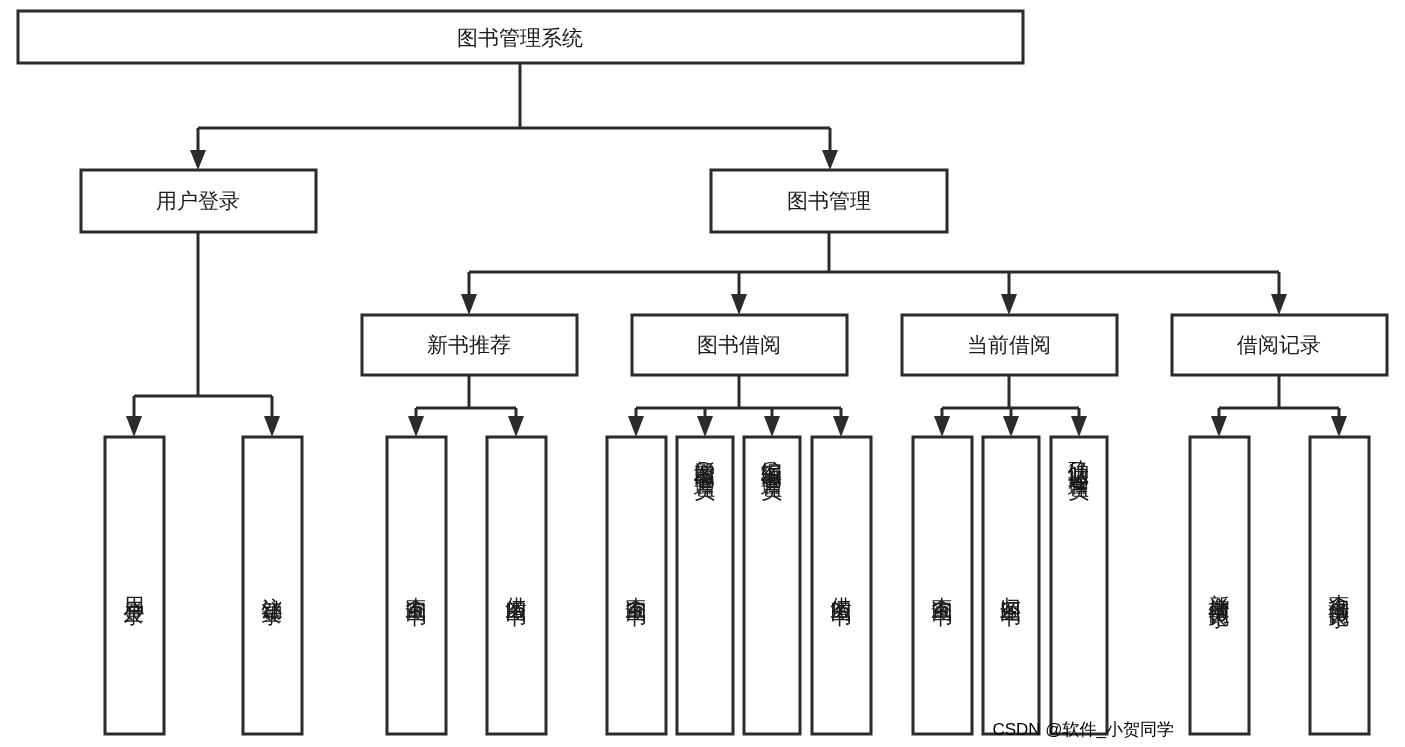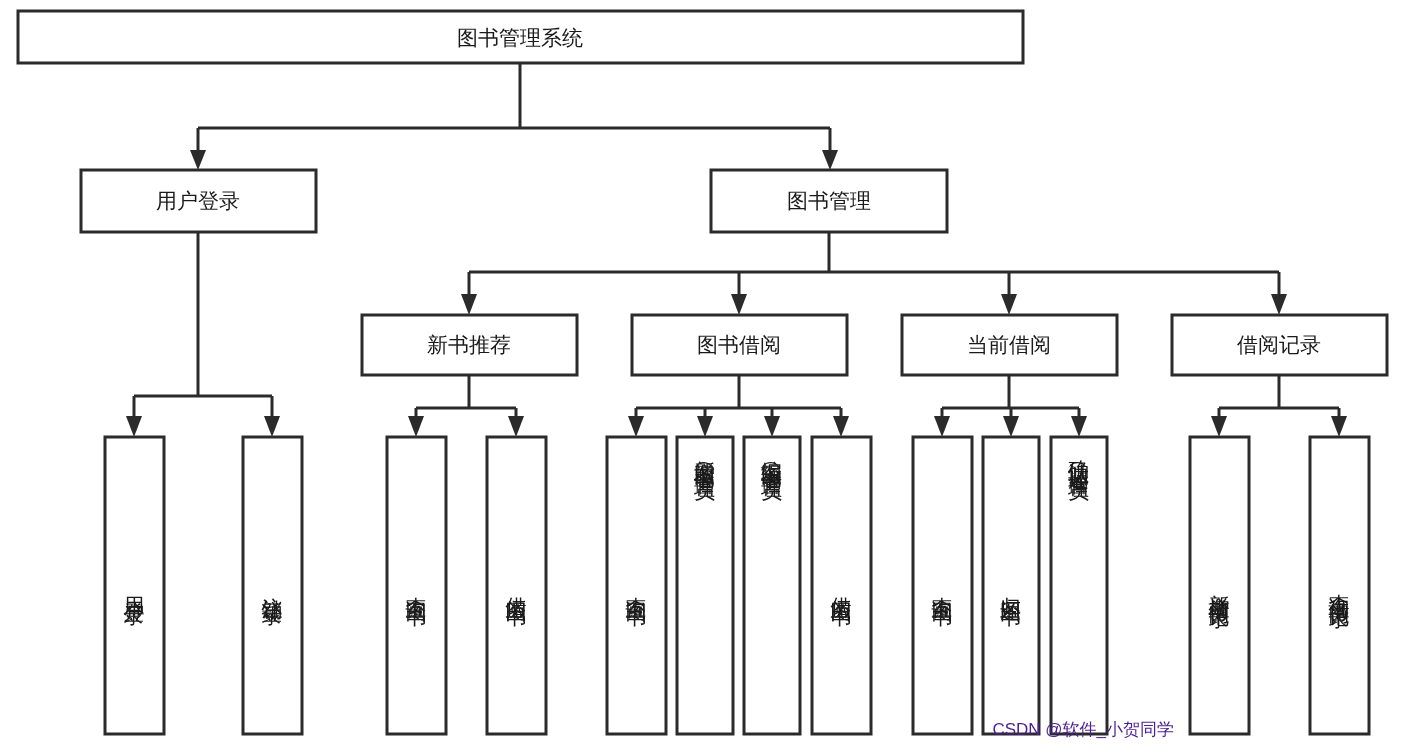--- a/index.html
+++ b/index.html
@@ -35,21 +35,21 @@
     text-orientation:upright;
     letter-spacing:3px;
     line-height:1;
     text-align:center;
   }
   .watermark{
     position:absolute;
     right:10px;bottom:6px;
     font-family:"Liberation Sans","DejaVu Sans",sans-serif;
     font-size:17px;
-    color:#4c1d95;
+    color:#000000;
     white-space:nowrap;
   }
 </style>
 </head>
 <body>
 
 <div id="diagram-root">
 
   <svg id="tree" viewBox="0 0 1405 747" xmlns="http://www.w3.org/2000/svg">
 

